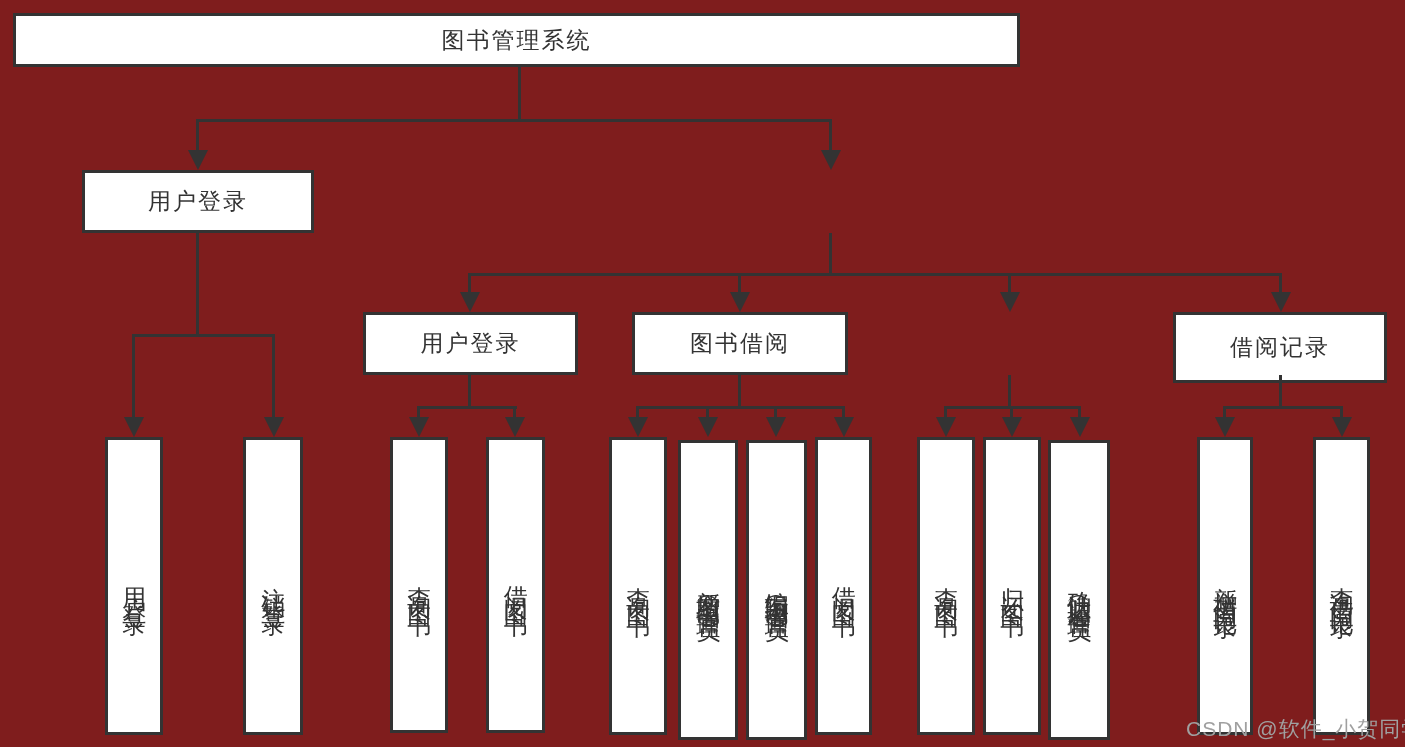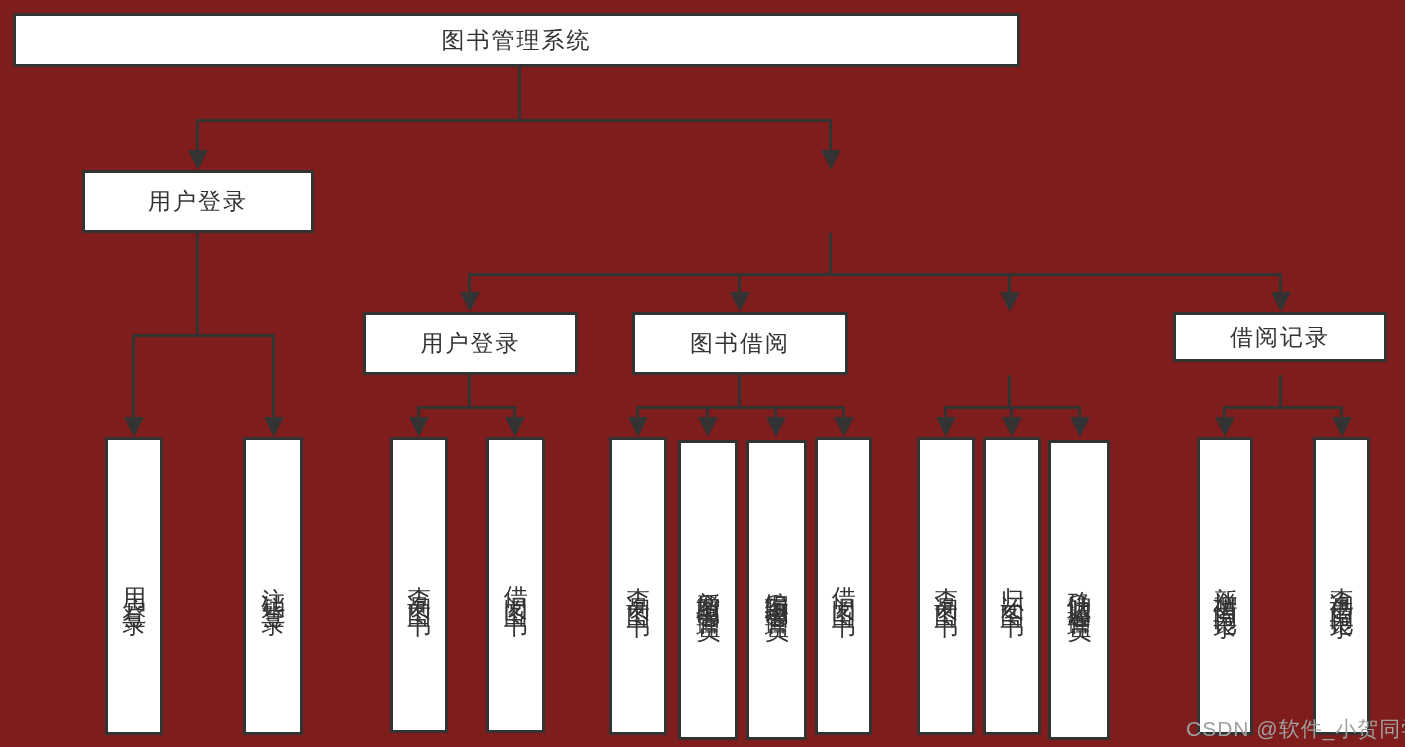--- a/index.html
+++ b/index.html
@@ -67,21 +67,21 @@
   <div class="arrow" style="left:730px; top:292px;"></div>
   <div class="arrow" style="left:1000px; top:292px;"></div>
   <div class="arrow" style="left:1271px; top:292px;"></div>
 
   <div class="node" style="left:363px; top:312px; width:215px; height:63px;">
     <span>用户登录</span>
   </div>
   <div class="node" style="left:632px; top:312px; width:216px; height:63px;">
     <span>图书借阅</span>
   </div>
-  <div class="node" style="left:1173px; top:312px; width:214px; height:50px;">
+  <div class="node" style="left:1173px; top:312px; width:214px; height:71px;">
     <span>借阅记录</span>
   </div>
 
   <div class="vline" style="left:468px; top:375px; height:31px;"></div>
   <div class="hline" style="left:417px; top:406px; width:100px;"></div>
   <div class="vline" style="left:417px; top:406px; height:14px;"></div>
   <div class="vline" style="left:513px; top:406px; height:14px;"></div>
   <div class="arrow" style="left:409px; top:417px;"></div>
   <div class="arrow" style="left:505px; top:417px;"></div>
 

